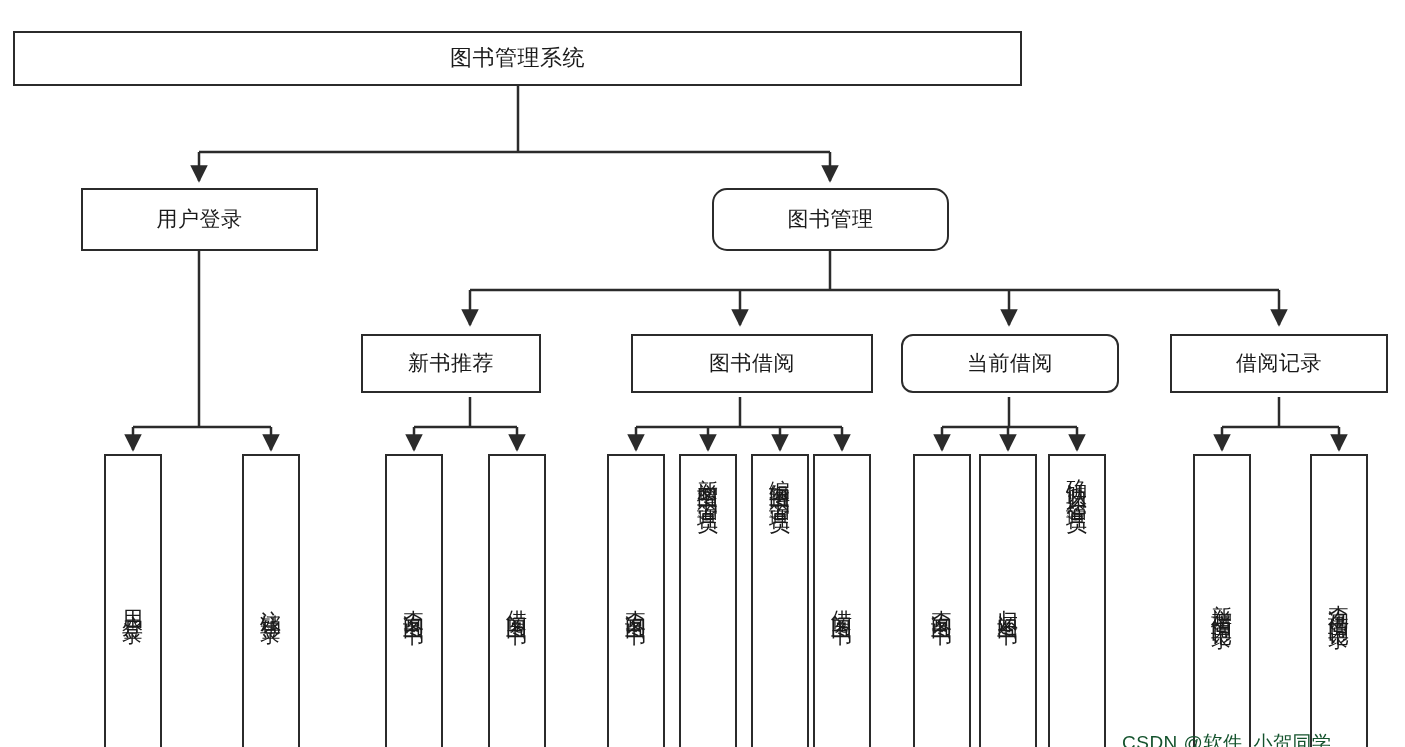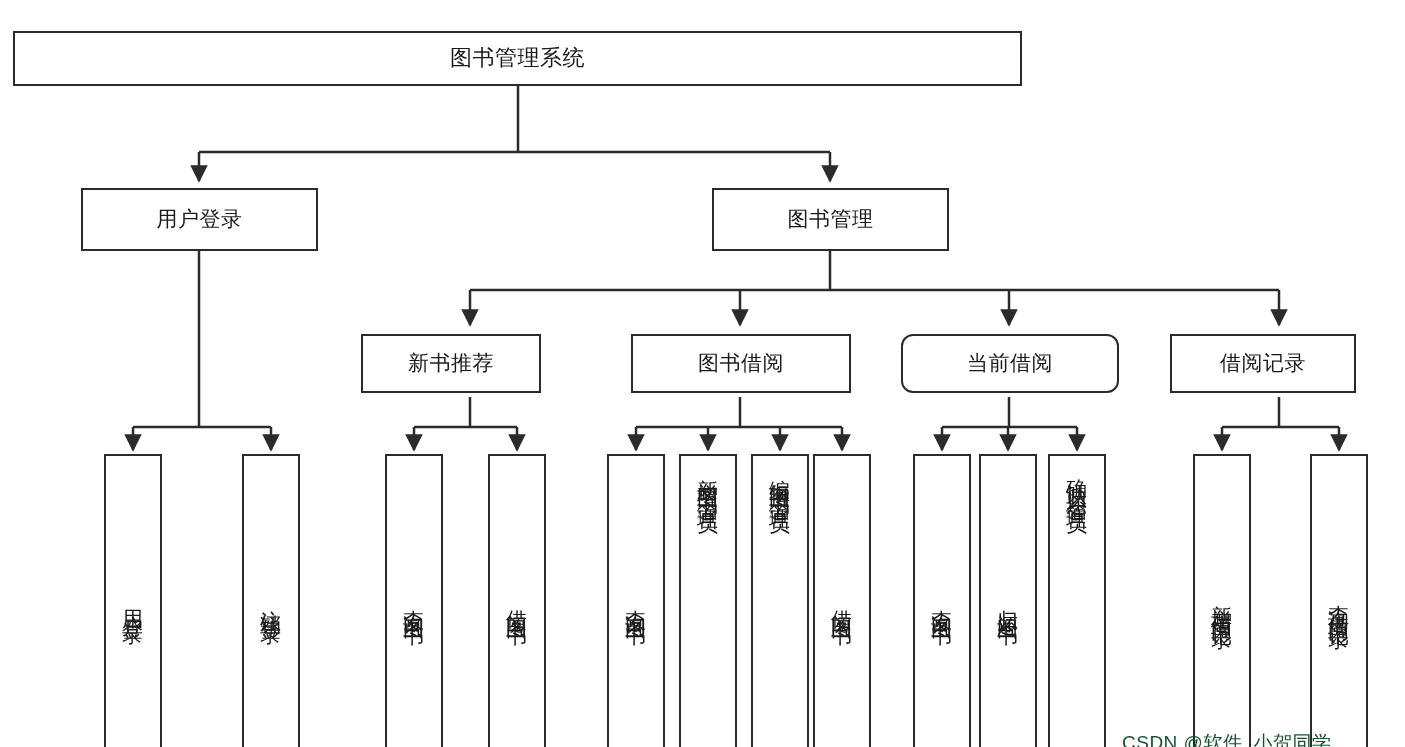--- a/index.html
+++ b/index.html
@@ -135,34 +135,34 @@
     </g>
   </svg>
 
   <div class="node h root" style="left:13px; top:13px; width:1009px; height:55px;">
     <span class="node-label">图书管理系统</span>
   </div>
 
   <div class="node h" style="left:81px; top:170px; width:237px; height:63px;">
     <span class="node-label">用户登录</span>
   </div>
-  <div class="node h" style="left:712px; top:170px; width:237px; height:63px;">
+  <div class="node h" style="left:712px; top:170px; width:237px; height:63px;border-radius:15px;">
     <span class="node-label">图书管理</span>
   </div>
 
   <div class="node h" style="left:361px; top:316px; width:180px; height:59px;">
     <span class="node-label">新书推荐</span>
   </div>
-  <div class="node h" style="left:631px; top:316px; width:220px; height:59px;">
+  <div class="node h" style="left:631px; top:316px; width:242px; height:59px;">
     <span class="node-label">图书借阅</span>
   </div>
   <div class="node h" style="left:901px; top:316px; width:218px; height:59px;border-radius:12px;">
     <span class="node-label">当前借阅</span>
   </div>
-  <div class="node h" style="left:1170px; top:316px; width:186px; height:59px;">
+  <div class="node h" style="left:1170px; top:316px; width:218px; height:59px;">
     <span class="node-label">借阅记录</span>
   </div>
 
   <div class="node v mid" style="left:104px; top:436px; width:58px; height:297px;">
     <span class="node-label">用户登录</span>
   </div>
   <div class="node v mid" style="left:242px; top:436px; width:58px; height:297px;">
     <span class="node-label">注销登录</span>
   </div>
 

